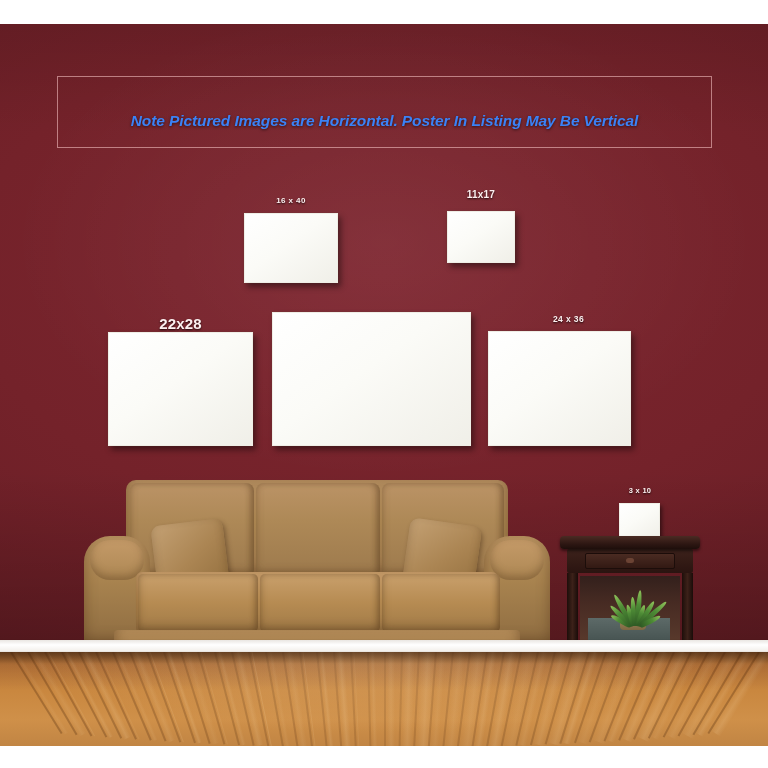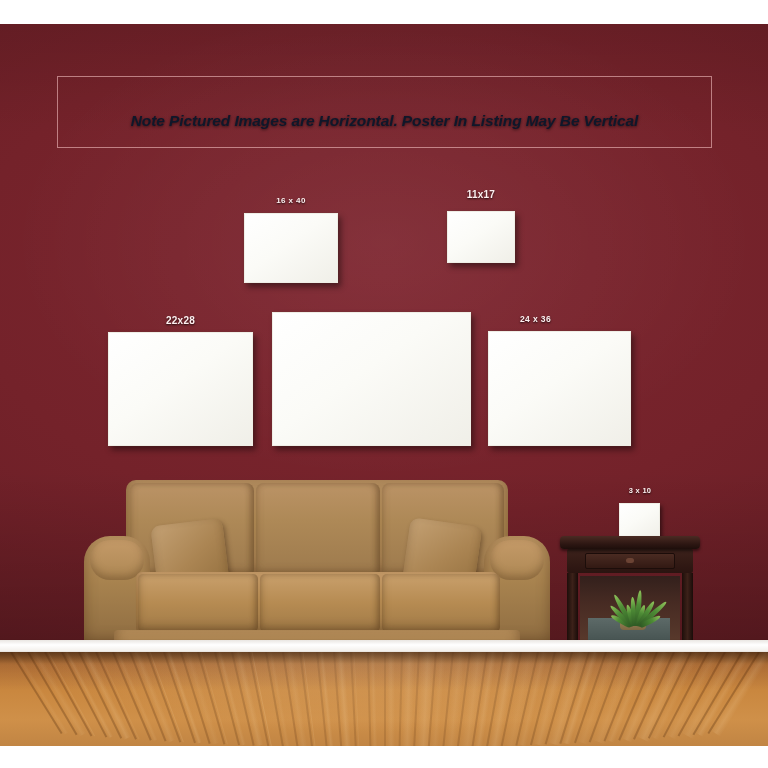--- a/index.html
+++ b/index.html
@@ -78,21 +78,21 @@
     font-weight:400;text-shadow:0 1px 3px rgba(0,0,0,.55);
     font-family:"Liberation Sans",sans-serif;
   }
   #subtitle{
     position:absolute;left:57px;top:94px;width:655px;text-align:center;
     font-size:7.5px;letter-spacing:.35px;color:#e8b9bc;
     font-weight:700;white-space:nowrap;text-shadow:0 1px 1px rgba(0,0,0,.5);
   }
   #note-line{
     position:absolute;left:57px;top:112px;width:655px;text-align:center;
-    font-size:15.5px;color:#0f172a;font-weight:700;font-style:italic;
+    font-size:15.5px;color:#3b82f6;font-weight:700;font-style:italic;
     letter-spacing:-.1px;white-space:nowrap;text-shadow:0 1px 3px rgba(0,0,0,.6);
   }
 
   
   .frame{
     position:absolute;
     background:linear-gradient(145deg,#ffffff 0%,#fbfbf7 45%,#f0efe8 100%);
     border:1px solid #efeee6;
     box-shadow:3px 4px 6px rgba(0,0,0,.42), 0 0 0 1px rgba(120,60,60,.25);
     box-sizing:border-box;
@@ -102,27 +102,27 @@
     text-shadow:0 1px 2px rgba(0,0,0,.75);white-space:nowrap;
   }
 
   #f-16x20{left:244px;top:213px;width:94px;height:70px;}
   #lbl-16x20{left:244px;top:196px;width:94px;font-size:8px;letter-spacing:.4px;}
 
   #f-11x17{left:447px;top:211px;width:68px;height:52px;}
   #lbl-11x17{left:447px;top:189px;width:68px;font-size:10px;letter-spacing:.2px;}
 
   #f-22x28{left:108px;top:332px;width:145px;height:114px;}
-  #lbl-22x28{left:108px;top:315px;width:145px;font-size:10px;letter-spacing:.2px;}
+  #lbl-22x28{left:108px;top:315px;width:145px;font-size:15px;letter-spacing:.2px;}
 
   #f-27x40{left:272px;top:312px;width:199px;height:134px;}
   #lbl-27x40{left:272px;top:293px;width:199px;font-size:11.5px;letter-spacing:.2px;}
 
   #f-24x36{left:488px;top:331px;width:143px;height:115px;}
-  #lbl-24x36{left:464px;top:314px;width:143px;font-size:8.5px;letter-spacing:.4px;}
+  #lbl-24x36{left:497px;top:314px;width:143px;font-size:8.5px;letter-spacing:.4px;}
 
   #f-8x10{left:619px;top:503px;width:41px;height:36px;box-shadow:2px 3px 4px rgba(0,0,0,.5);}
   #lbl-8x10{left:614px;top:486px;width:52px;font-size:7.5px;letter-spacing:.3px;}
 
   
   #sofa{position:absolute;left:84px;top:480px;width:466px;height:206px;}
   .s-back{
     position:absolute;left:42px;top:0px;width:382px;height:96px;
     background:linear-gradient(to bottom,#b08a5d 0%,#a8834f 45%,#9a754a 100%);
     border-radius:10px 10px 4px 4px;

